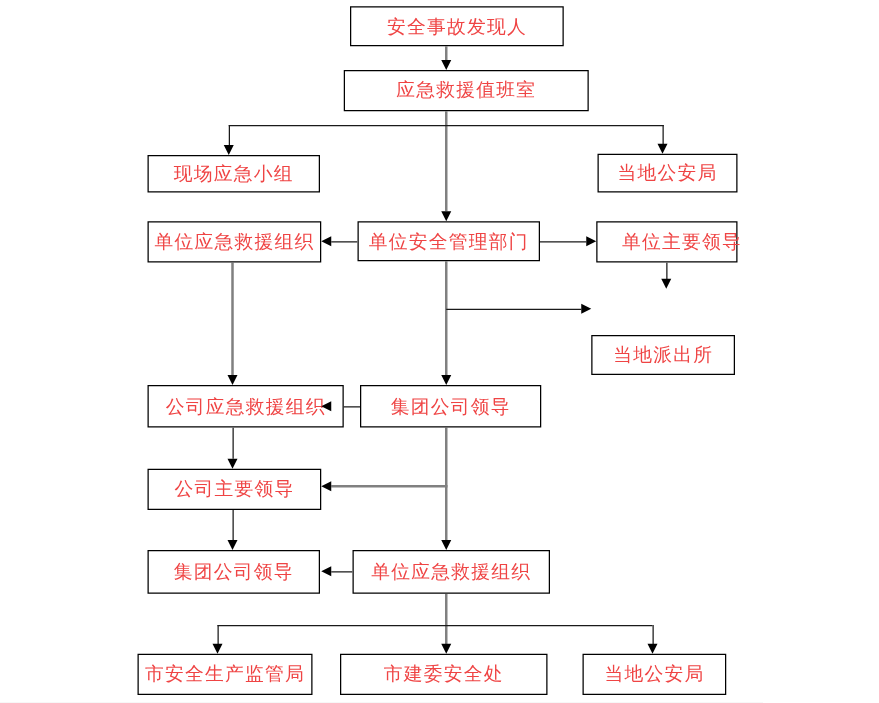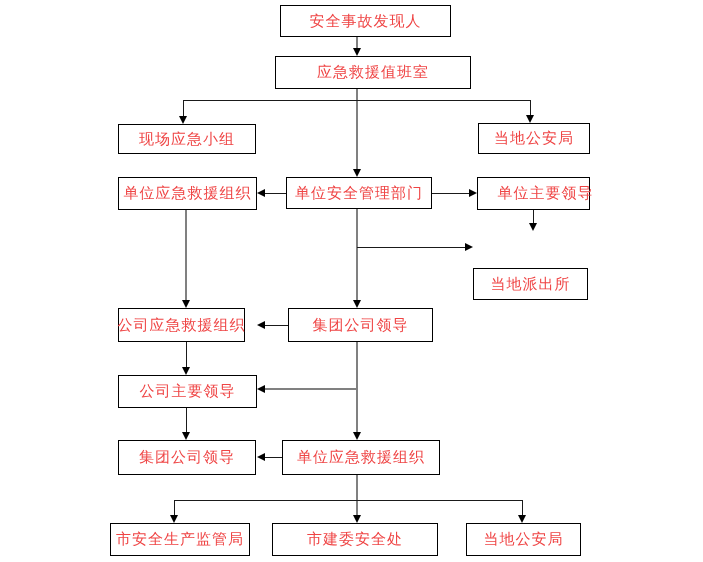--- a/index.html
+++ b/index.html
@@ -40,21 +40,21 @@
 <div id="canvas">
 
   <div class="node" style="left:280px;top:5px;width:171px;height:32px;">安全事故发现人</div>
   <div class="node" style="left:275px;top:56px;width:196px;height:33px;">应急救援值班室</div>
   <div class="node" style="left:118px;top:124px;width:138px;height:30px;">现场应急小组</div>
   <div class="node" style="left:478px;top:123px;width:112px;height:31px;">当地公安局</div>
   <div class="node" style="left:118px;top:177px;width:139px;height:33px;">单位应急救援组织</div>
   <div class="node" style="left:286px;top:177px;width:146px;height:32px;">单位安全管理部门</div>
   <div class="node" style="left:477px;top:177px;width:113px;height:33px;padding-left:24px;">单位主要领导</div>
   <div class="node" style="left:473px;top:231px;width:115px;height:32px;margin-top:37px;">当地派出所</div>
-  <div class="node" style="left:118px;top:308px;width:127px;height:34px;">公司应急救援组织</div>
+  <div class="node" style="left:118px;top:308px;width:157px;height:34px;">公司应急救援组织</div>
   <div class="node" style="left:288px;top:308px;width:145px;height:34px;">集团公司领导</div>
   <div class="node" style="left:118px;top:375px;width:139px;height:33px;">公司主要领导</div>
   <div class="node" style="left:118px;top:440px;width:138px;height:35px;text-align:center;">集团公司领导</div>
   <div class="node" style="left:282px;top:440px;width:158px;height:35px;">单位应急救援组织</div>
   <div class="node" style="left:110px;top:523px;width:140px;height:33px;">市安全生产监管局</div>
   <div class="node" style="left:272px;top:523px;width:166px;height:33px;">市建委安全处</div>
   <div class="node" style="left:466px;top:523px;width:115px;height:33px;">当地公安局</div>
 
   <div class="vline gray" style="left:356px;top:37px;height:12px;"></div>
   <div class="arr down" style="left:353px;top:48px;"></div>

